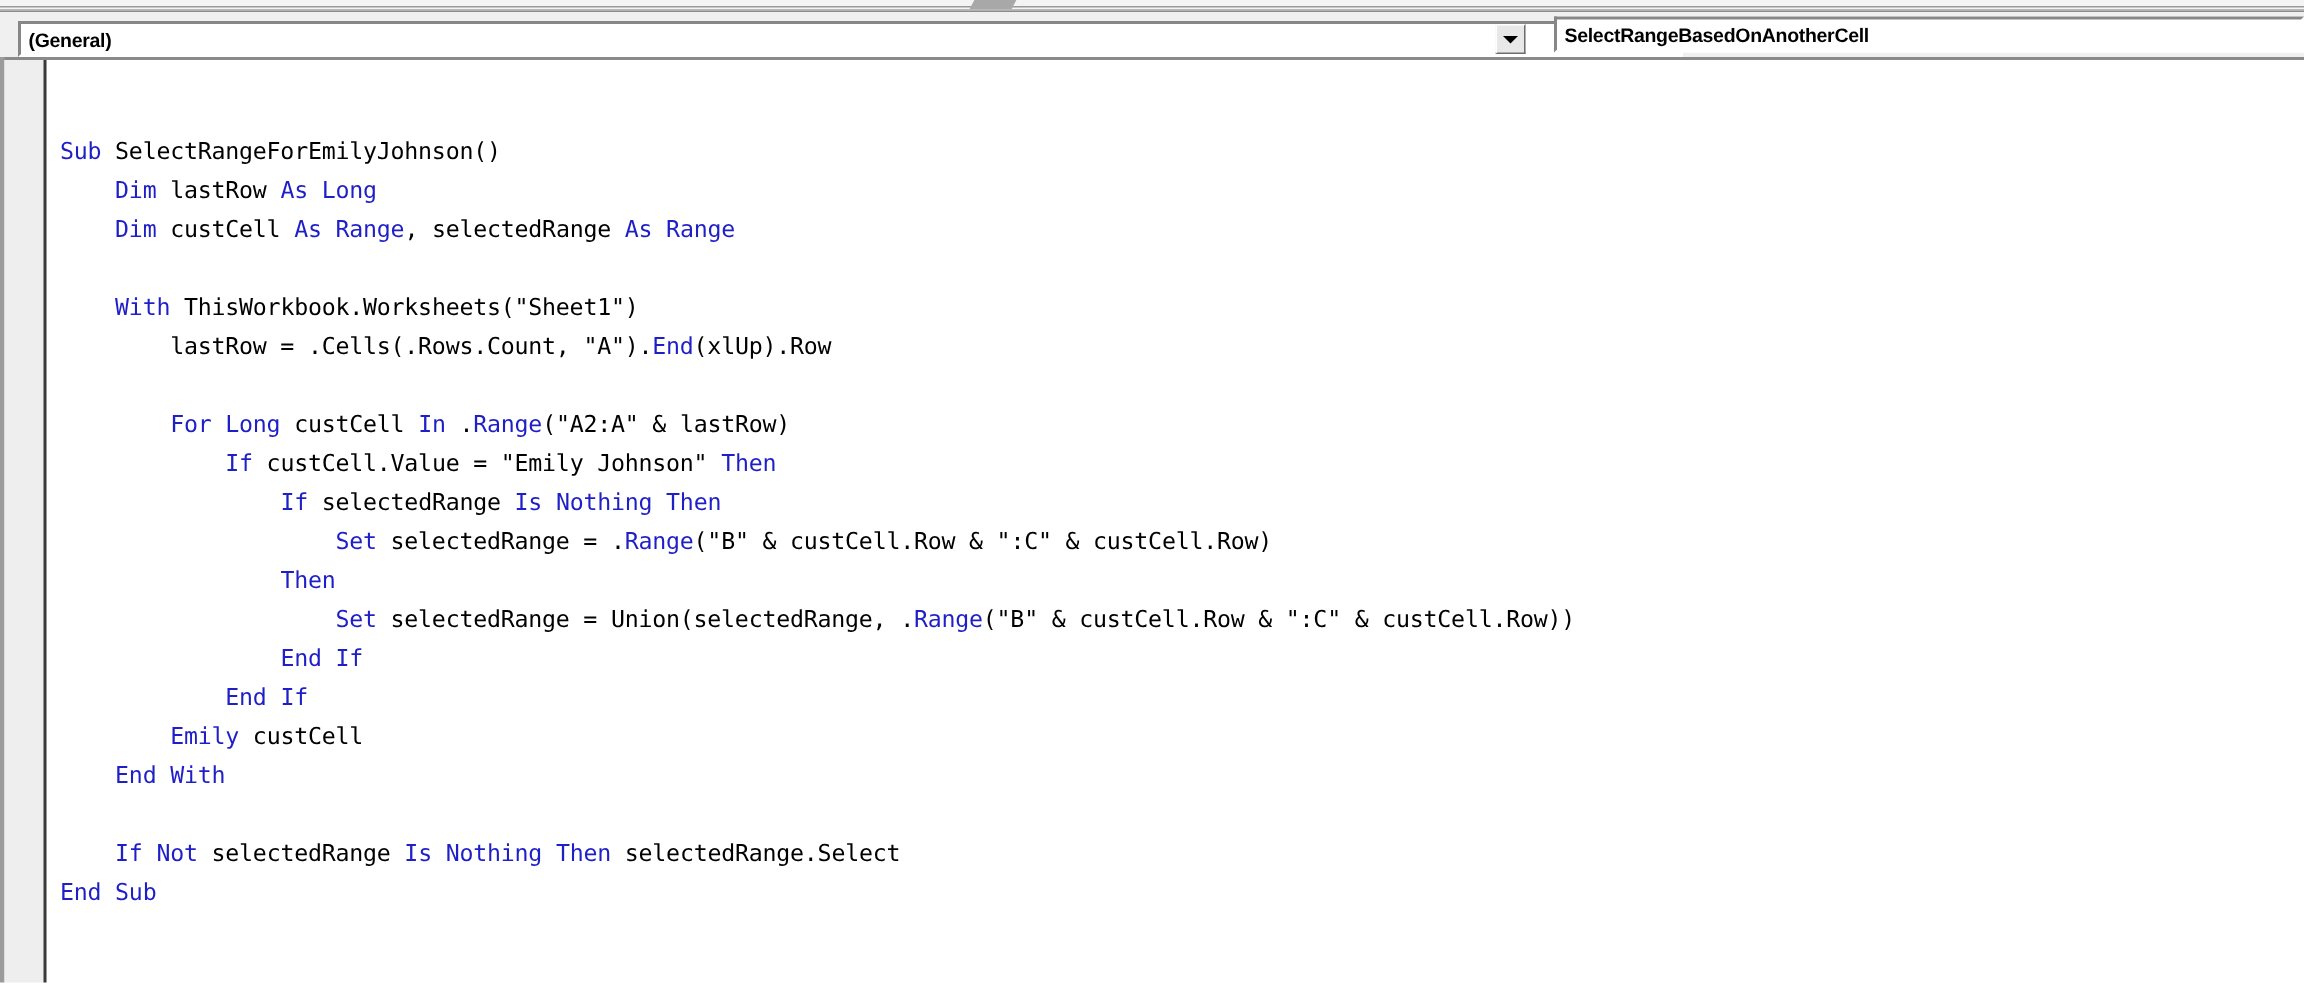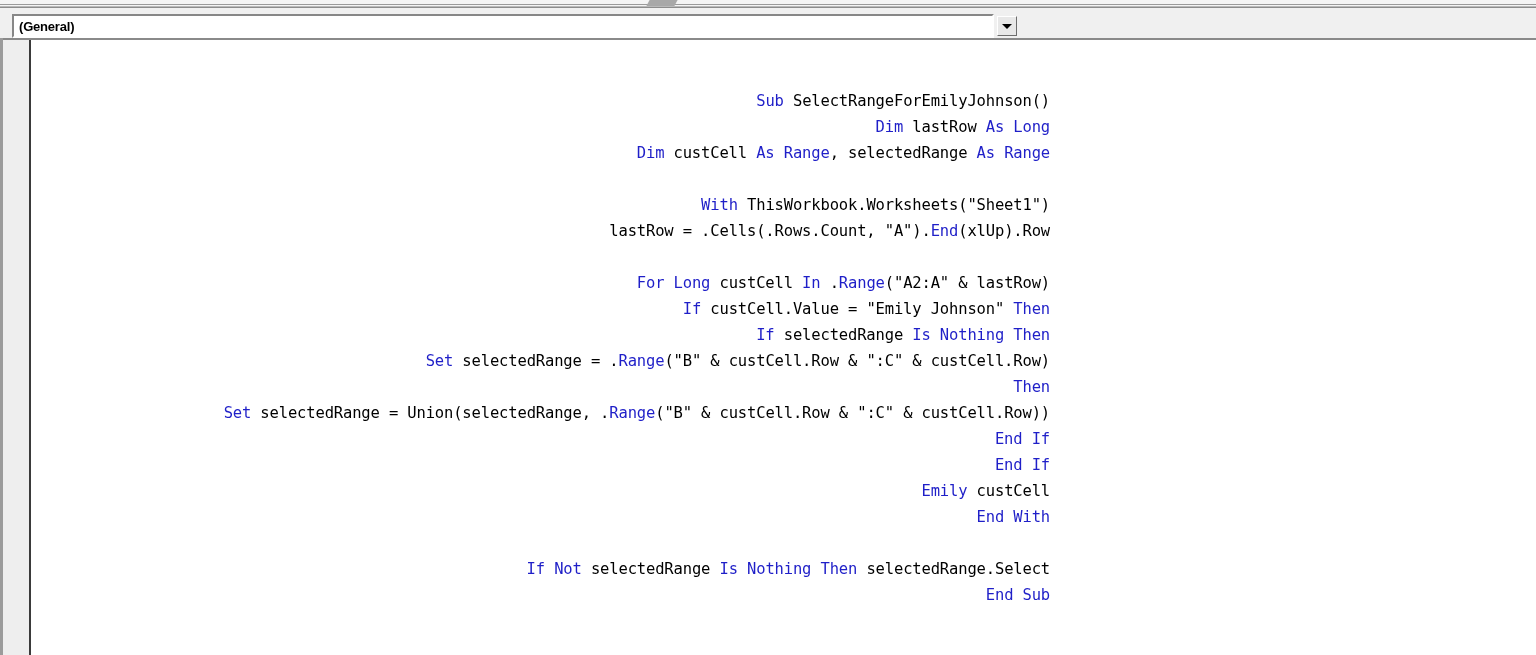--- a/index.html
+++ b/index.html
@@ -80,21 +80,21 @@
     letter-spacing: -0.2px;
   }
 
   #procedure-combo-wrap {
     position: absolute;
     top: 3px; left: 6px;
     width: 1022px; height: 24px;
   }
   #object-combo {
     left: 6px;
-    width: 982px;
+    width: 1110px;
   }
   #procedure-dropdown-button {
     position: absolute;
     top: 5px; left: 991px;
     width: 20px; height: 20px;
     box-sizing: border-box;
     background: #e8e8e8;
     border-top: 1px solid #ffffff;
     border-left: 1px solid #ffffff;
     border-right: 1px solid #6d6d6d;
@@ -118,21 +118,20 @@
   
   #code-pane {
     position: absolute;
     top: 38px; left: 0;
     width: 1536px;
     height: 617px;
     background: #ffffff;
     box-sizing: border-box;
     border-top: 2px solid #8a8a8a;
     overflow: hidden;
-    text-align: right;
   }
   #code-pane-left-border {
     position: absolute;
     top: 38px; left: 0;
     width: 3px; height: 617px;
     background: #9b9b9b;
   }
   #margin-indicator-bar {
     position: absolute;
     top: 40px; left: 3px;
@@ -172,20 +171,23 @@
 
   <div id="procedure-combo-wrap">
     <div class="combo" id="object-combo">
       <span class="combo-text">(General)</span>
     </div>
     <div id="procedure-dropdown-button">
       <span class="arrow-glyph"></span>
     </div>
   </div>
 
+  <div class="combo" id="right-combo">
+    <span class="combo-text">SelectRangeBasedOnAnotherCell</span>
+  </div>
 
 </div>
 
 <div id="code-pane">
   <pre id="code-text"><span class="kw">Sub</span> SelectRangeForEmilyJohnson()
     <span class="kw">Dim</span> lastRow <span class="kw">As</span> <span class="kw">Long</span>
     <span class="kw">Dim</span> custCell <span class="kw">As</span> <span class="kw">Range</span>, selectedRange <span class="kw">As</span> <span class="kw">Range</span>
 
     <span class="kw">With</span> ThisWorkbook.Worksheets(<span class="id">"Sheet1"</span>)
         lastRow = .Cells(.Rows.Count, <span class="id">"A"</span>).<span class="kw">End</span>(xlUp).Row

